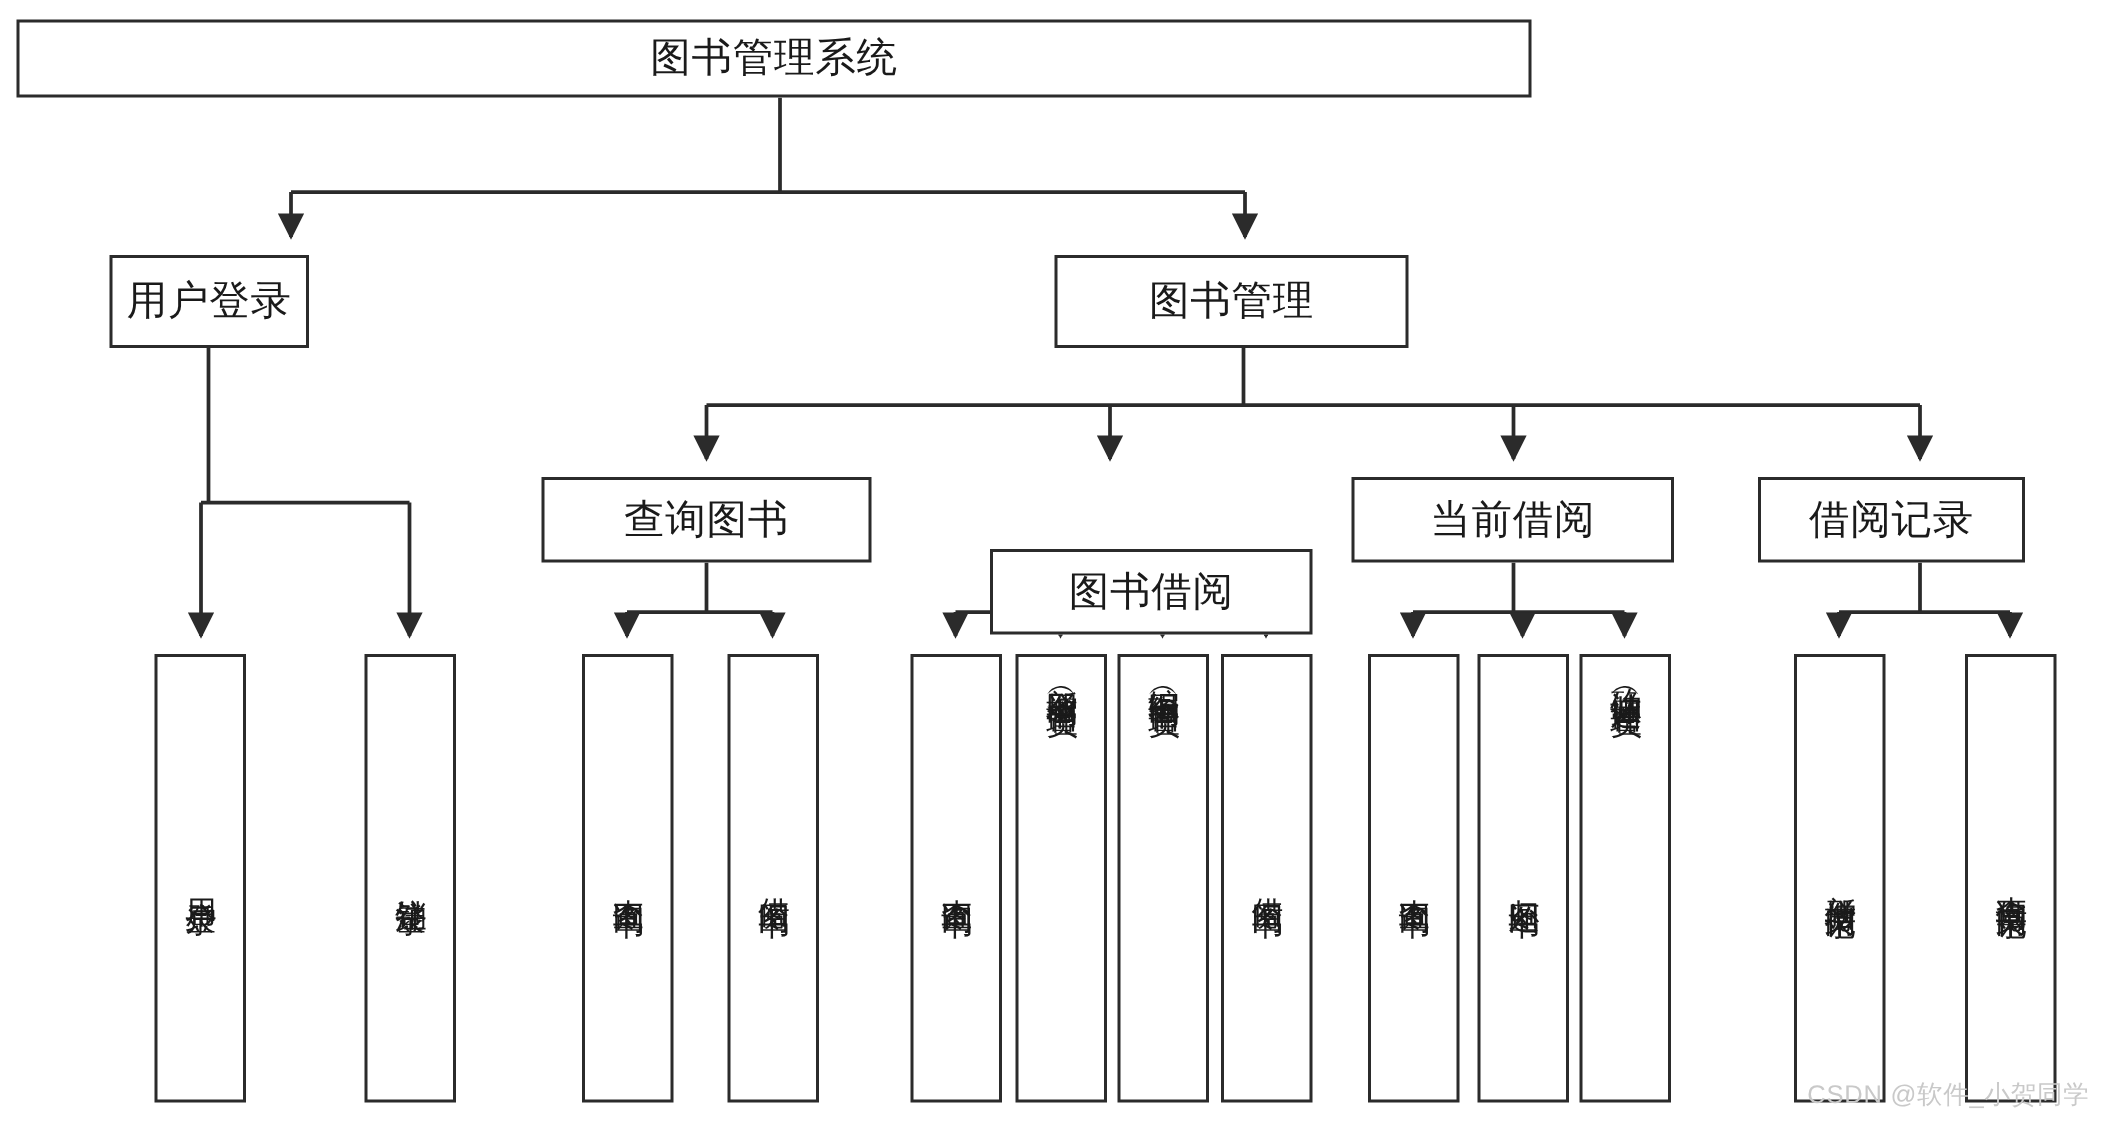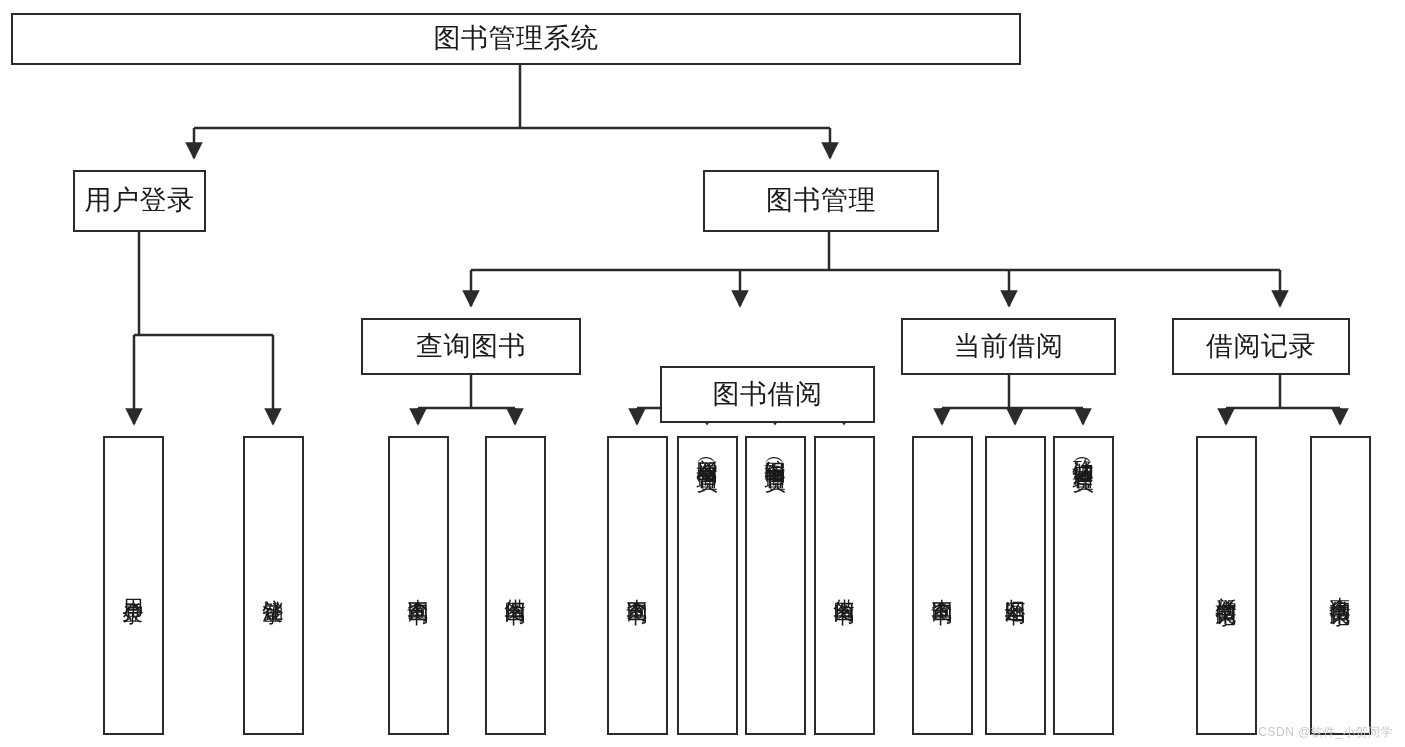--- a/index.html
+++ b/index.html
@@ -56,21 +56,21 @@
   }
   .node.leaf.center-v {
     align-items: center;
     padding-top: 0;
   }
   .watermark {
     position: absolute;
     right: 12px;
     bottom: 6px;
     color: #c9c9c9;
-    font-size: 12px;
+    font-size: 17px;
     letter-spacing: 0.5px;
     z-index: 3;
     white-space: nowrap;
   }
 </style>
 </head>
 <body>
 
 <div id="diagram-root">
 

